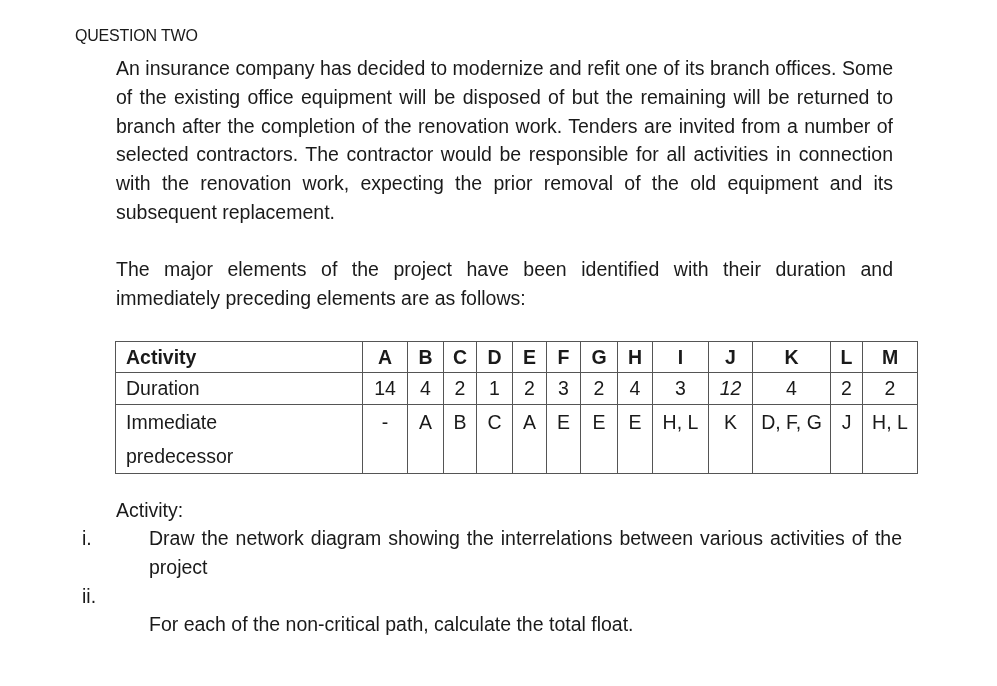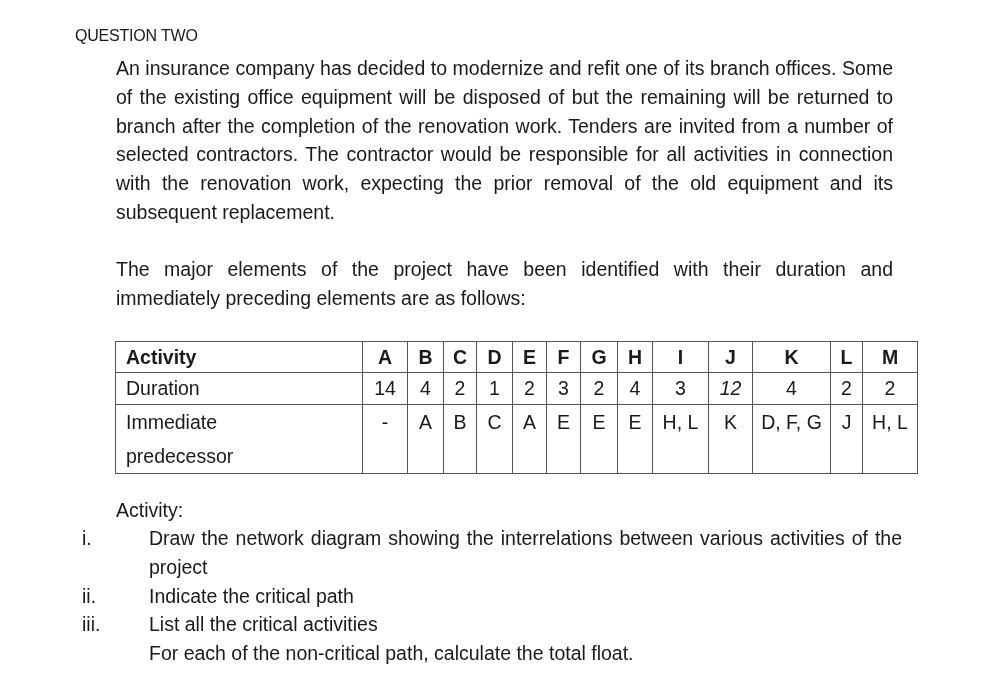--- a/index.html
+++ b/index.html
@@ -106,22 +106,17 @@
 
 <div class="req">Activity:</div>
 
 <div class="list">
   <div class="li tall">
     <div class="num"><span style="width:28px">i.</span></div>
     <div class="txt">Draw the network diagram showing the interrelations between various activities of the project</div>
   </div>
   <div class="li">
     <div class="num"><span style="width:28px">ii.</span></div>
-    <div class="txt">Indicate the critical path</div>
-  </div>
-  <div class="li">
-    <div class="num"><span style="width:28px">iii.</span></div>
-    <div class="txt">List all the critical activities</div>
   </div>
   <div class="li">
     <div class="txt">For each of the non-critical path, calculate the total float.</div>
   </div>
 </div>
 
 </body></html>

